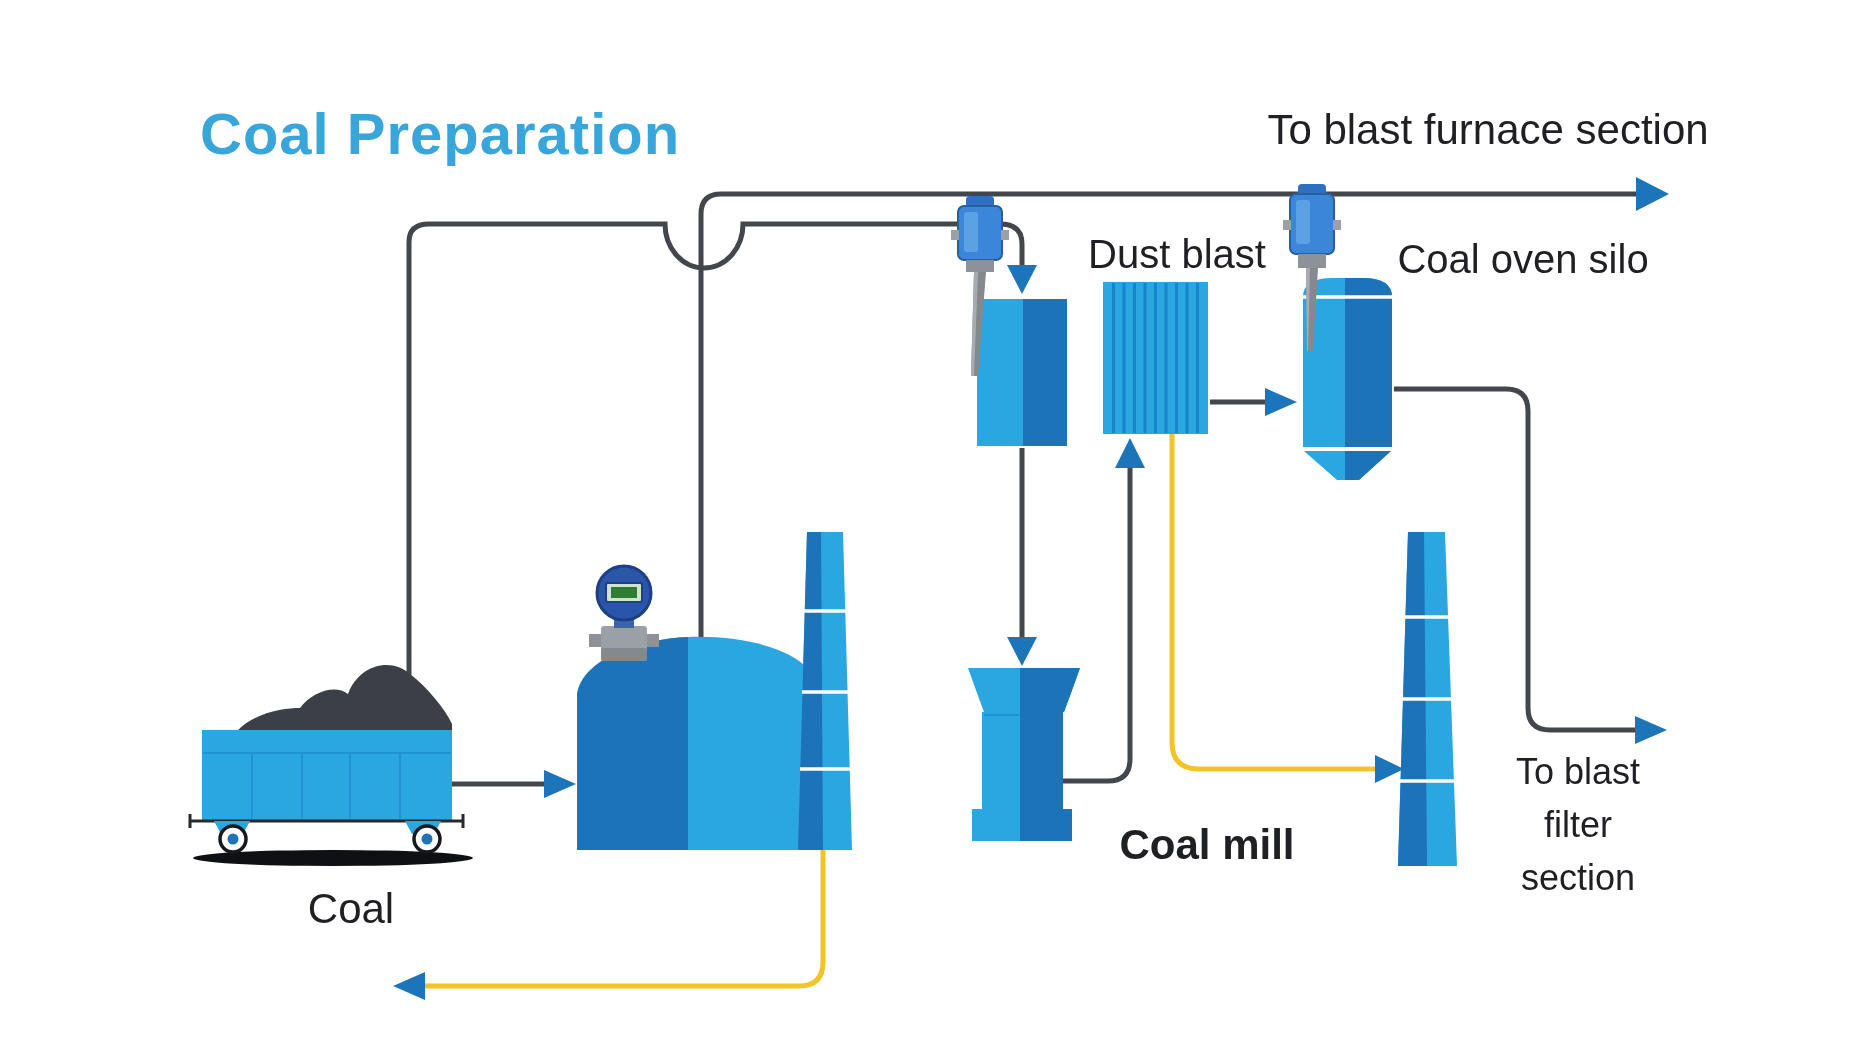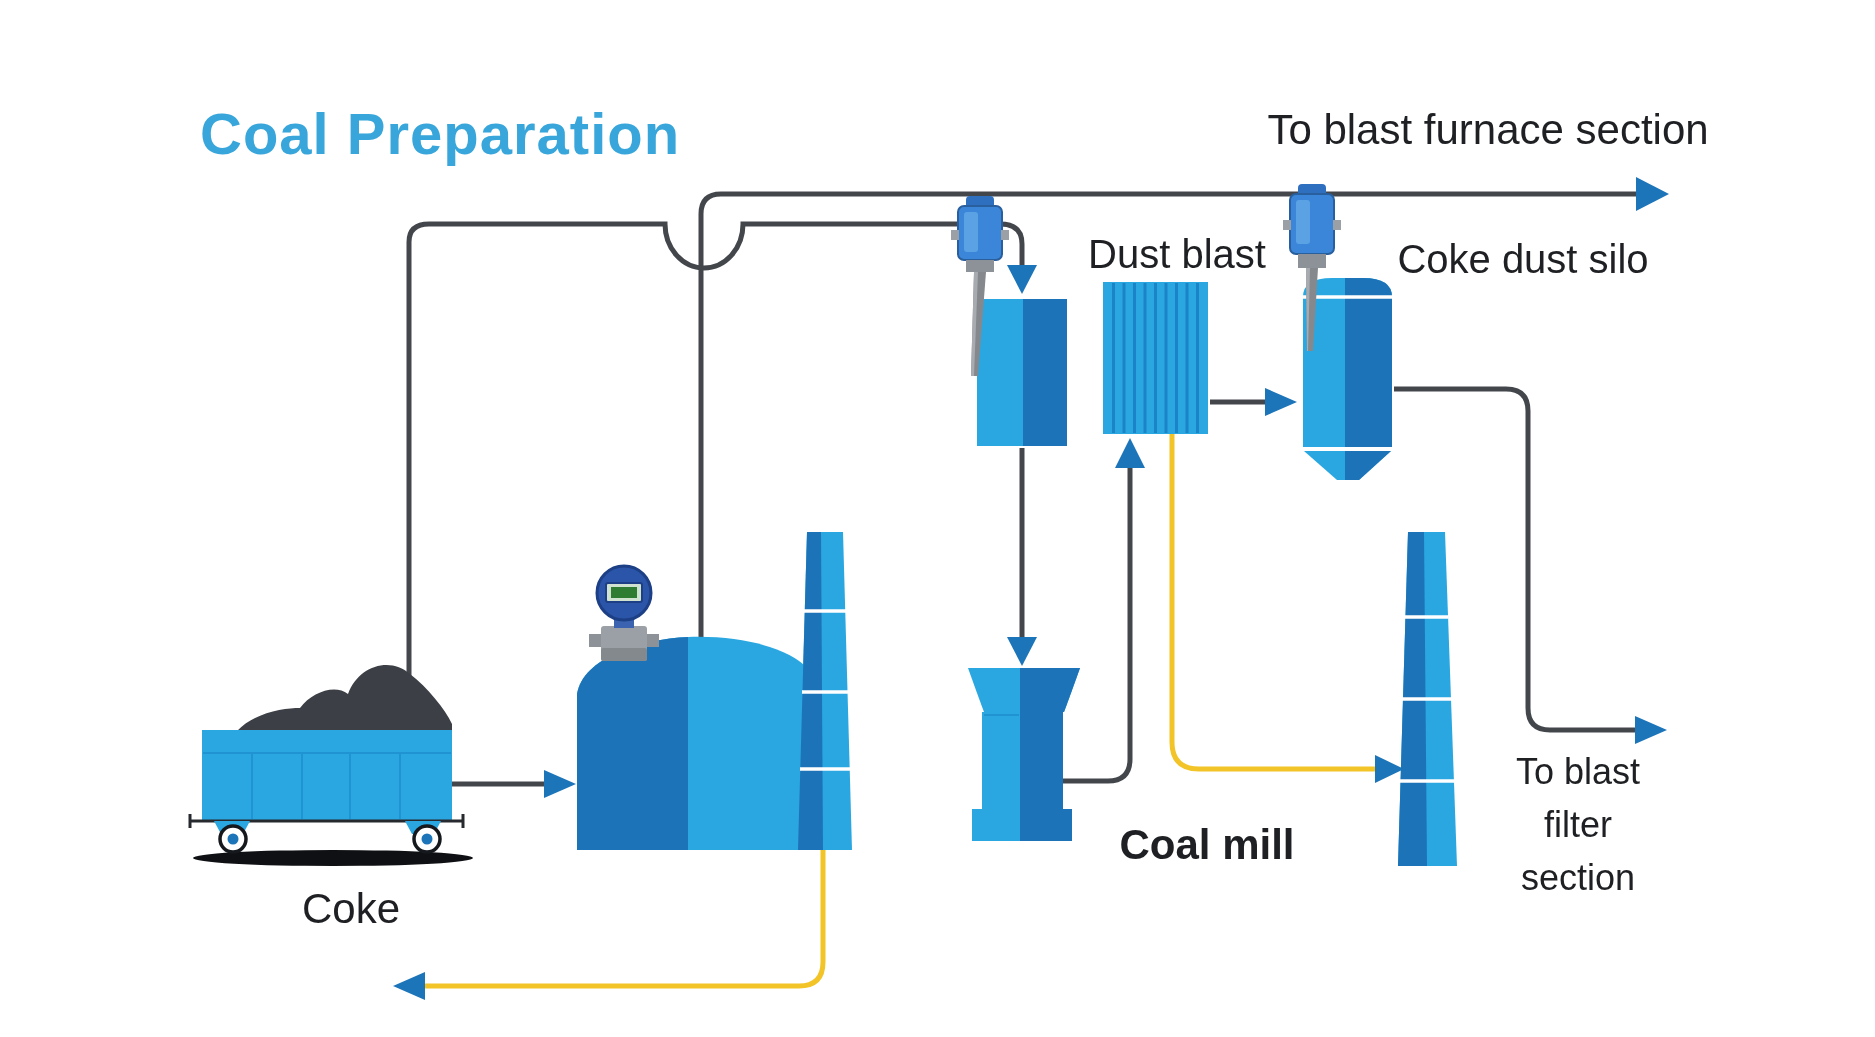--- a/index.html
+++ b/index.html
@@ -167,21 +167,21 @@
       <circle cx="624" cy="549" r="27" fill="#2B55A8" stroke="#1D3F86" stroke-width="3"></circle>
       <rect x="606" y="539" width="36" height="19" rx="2" fill="#CFE3D0" stroke="#1D3F86" stroke-width="2"></rect>
       <rect x="611" y="543" width="26" height="11" fill="#2E7D32"></rect>
     </g>
 
   </svg>
 
   <div id="page-title">Coal Preparation</div>
   <div class="label centered" id="label-top-flow">To blast furnace section</div>
   <div class="label centered" id="label-dust-filter">Dust blast</div>
-  <div class="label centered" id="label-coal-dust-silo">Coke dust silo</div>
-  <div class="label centered" id="label-coal">Coke</div>
+  <div class="label centered" id="label-coal-dust-silo">Coal oven silo</div>
+  <div class="label centered" id="label-coal">Coal</div>
   <div class="label centered" id="label-coal-mill">Coal mill</div>
   <div class="label" id="label-bottom-flow">
     <span>To blast</span>
     <span>filter</span>
     <span>section</span>
   </div>
 </div>
 
 </body></html>

